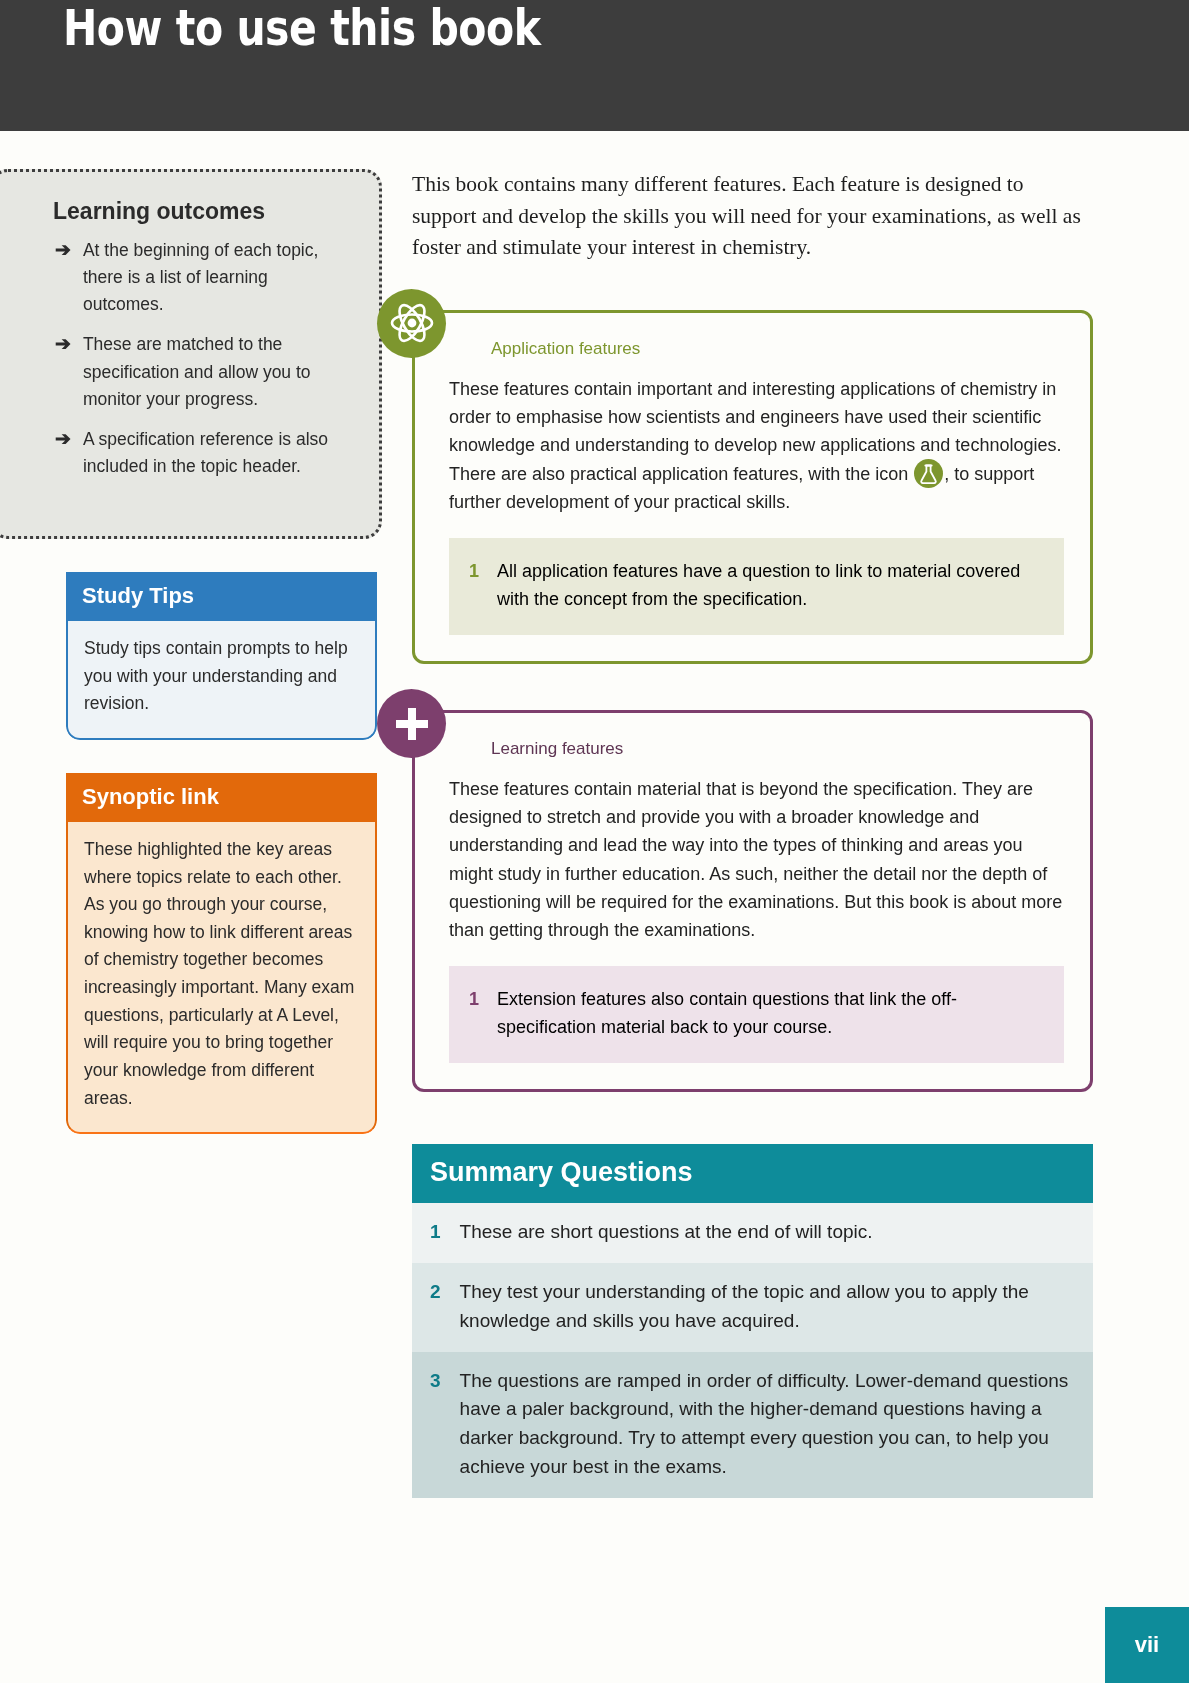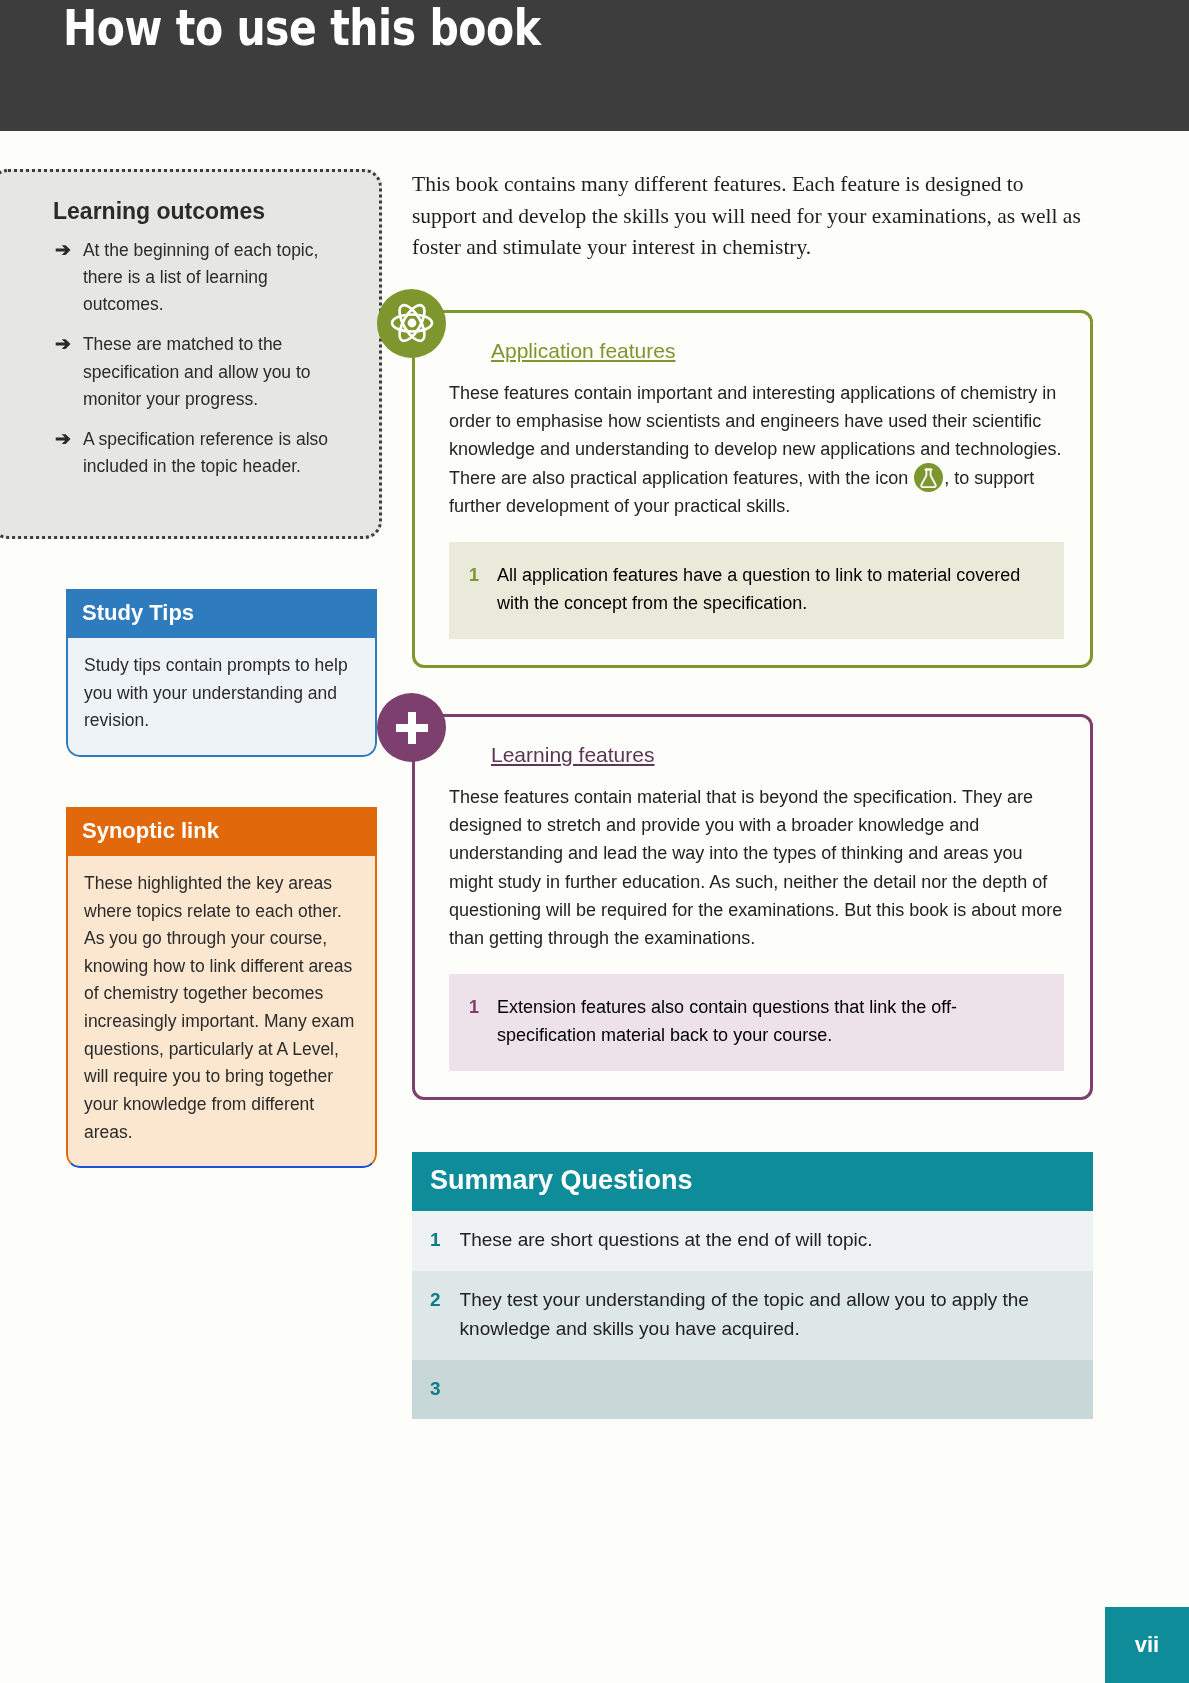--- a/index.html
+++ b/index.html
@@ -76,21 +76,21 @@
     font-size: 19px;
     line-height: 1.4;
     color: #2b2b2b;
     font-weight: bold;
   }
 
   
   .sidebox {
     margin-left: 66px;
     margin-right: 23px;
-    margin-top: 50px;
+    margin-top: 33px;
     border-radius: 0 0 14px 14px;
     overflow: hidden;
   }
   .sidebox-head {
     font-size: 22px;
     font-weight: bold;
     color: #ffffff;
     padding: 11px 16px 12px 16px;
   }
   .sidebox-body {
@@ -107,21 +107,21 @@
     border-right: 2px solid #2e7cbe;
     border-bottom: 2px solid #2e7cbe;
     border-radius: 0 0 14px 14px;
   }
 
   .synoptic .sidebox-head { background: #e2690b; }
   .synoptic .sidebox-body {
     background: #fbe7cf;
     border-left: 2px solid #e2690b;
     border-right: 2px solid #e2690b;
-    border-bottom: 2px solid #1d4ed8;
+    border-bottom: 2px solid #f97316;
     border-radius: 0 0 14px 14px;
   }
 
   
   .right-col {
     flex: 1;
     padding-right: 96px;
     padding-left: 12px;
   }
   .intro p {
@@ -147,24 +147,23 @@
     top: -24px;
     width: 69px;
     height: 69px;
     border-radius: 50%;
     display: flex;
     align-items: center;
     justify-content: center;
     z-index: 3;
   }
   .feature-title {
-    font-size: 21px;
+    font-size: 17px;
     font-weight: normal;
     margin: 6px 0 16px 42px;
-    text-decoration: underline;
   }
   .feature-text {
     font-size: 18px;
     line-height: 1.56;
     color: #232323;
   }
   .feature-q {
     display: flex;
     gap: 18px;
     margin-top: 22px;
@@ -332,20 +331,21 @@
       <div class="sq-row sq-row-1">
         <span class="qnum">1</span>
         <span>These are short questions at the end of will topic.</span>
       </div>
       <div class="sq-row sq-row-2">
         <span class="qnum">2</span>
         <span>They test your understanding of the topic and allow you to apply the knowledge and skills you have acquired.</span>
       </div>
       <div class="sq-row sq-row-3">
         <span class="qnum">3</span>
+        <span>The questions are ramped in order of difficulty. Lower-demand questions have a paler background, with the higher-demand questions having a darker background. Try to attempt every question you can, to help you achieve your best in the exams.</span>
       </div>
     </section>
 
   </div>
 </div>
 
 <div class="page-tab">
   <span>vii</span>
 </div>
 

